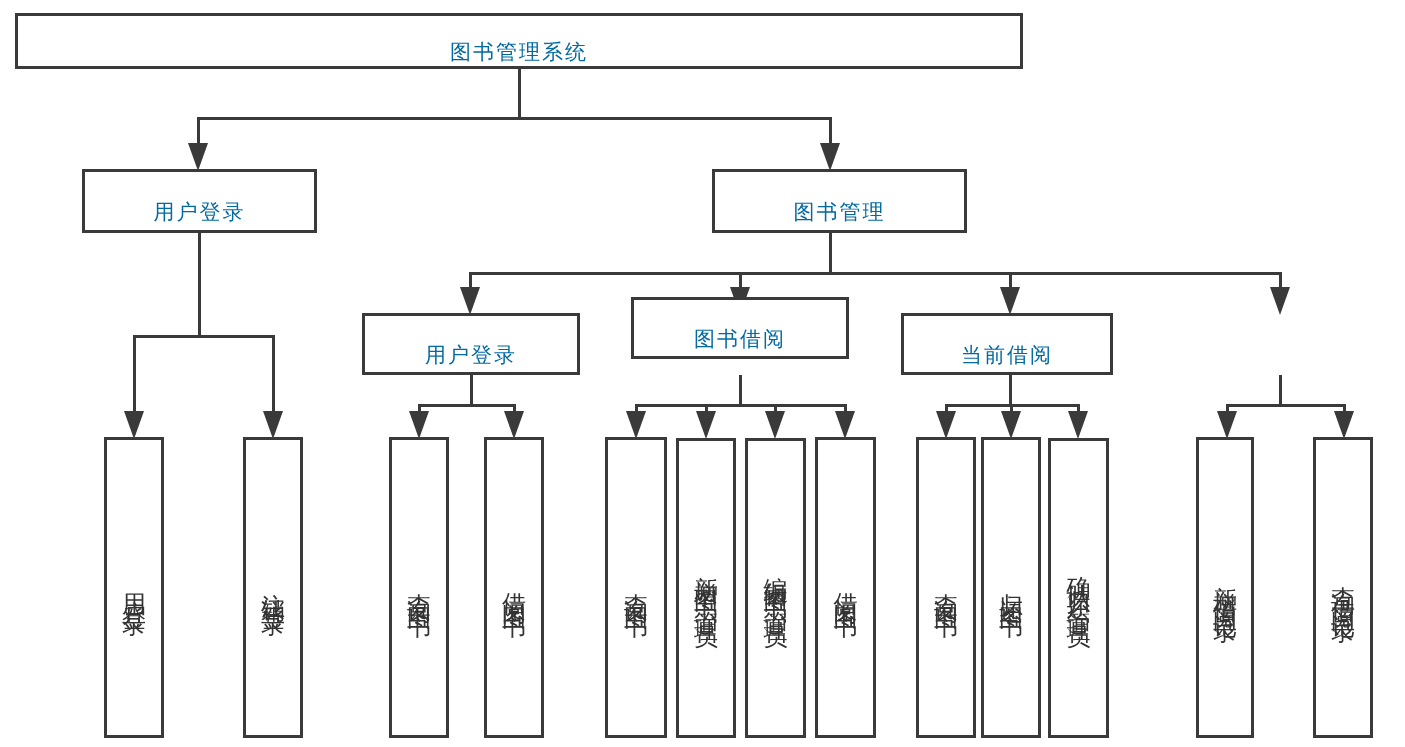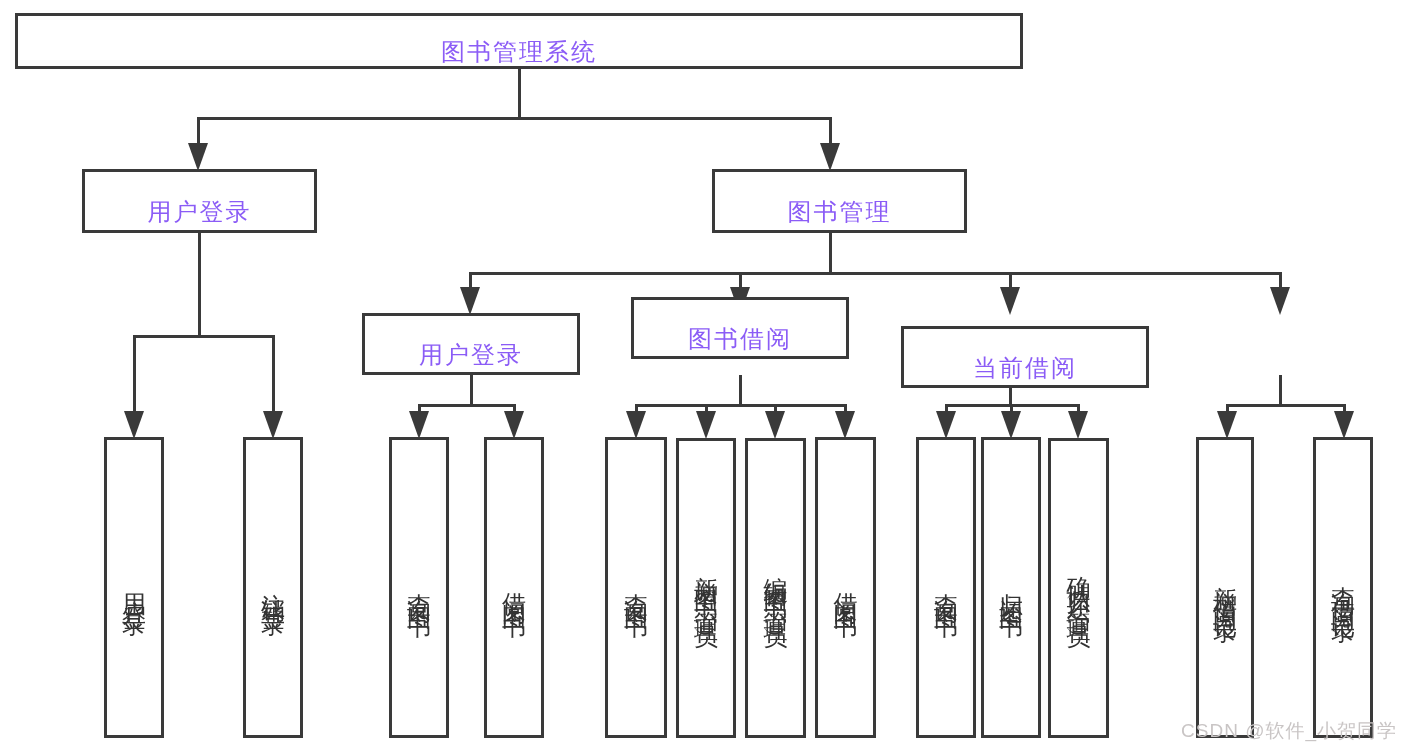--- a/index.html
+++ b/index.html
@@ -15,23 +15,23 @@
     position:absolute;
     box-sizing:border-box;
     background:#ffffff;
     border:3px solid #3a3a3a;
     display:flex;
     align-items:center;
     justify-content:center;
     z-index:2;
   }
   .box .lbl{
-    font-size:24px;
+    font-size:21px;
     letter-spacing:2px;
-    color:#8b5cf6;
+    color:#0369a1;
     white-space:nowrap;
     margin-top:21px;
   }
   .vbox{
     position:absolute;
     box-sizing:border-box;
     background:#ffffff;
     border:3px solid #3a3a3a;
     display:flex;
     align-items:center;
@@ -86,21 +86,21 @@
   </div>
 
   <div class="box" style="left:362px;top:313px;width:218px;height:62px">
     <span class="lbl">用户登录</span>
   </div>
 
   <div class="box" style="left:631px;top:297px;width:218px;height:62px">
     <span class="lbl">图书借阅</span>
   </div>
 
-  <div class="box" style="left:901px;top:326px;width:248px;height:62px">
+  <div class="box" style="left:901px;top:313px;width:212px;height:62px">
     <span class="lbl">当前借阅</span>
   </div>
 
 
   <div class="vbox" style="left:104px;top:437px;width:60px;height:301px">
     <span class="vlbl">用户登录</span>
   </div>
   <div class="vbox" style="left:243px;top:437px;width:60px;height:301px">
     <span class="vlbl">注销登录</span>
   </div>
@@ -194,15 +194,14 @@
   <div class="arrow" style="left:1001px;top:411px"></div>
   <div class="arrow" style="left:1068px;top:411px"></div>
 
   <div class="vl" style="left:1279px;top:375px;height:31px"></div>
   <div class="hl" style="left:1226px;top:404px;width:120px"></div>
   <div class="vl" style="left:1226px;top:404px;height:9px"></div>
   <div class="vl" style="left:1343px;top:404px;height:9px"></div>
   <div class="arrow" style="left:1217px;top:411px"></div>
   <div class="arrow" style="left:1334px;top:411px"></div>
 
-  <div class="watermark">CSDN @软件_小贺同学</div>
 
 </div>
 
 </body></html>

